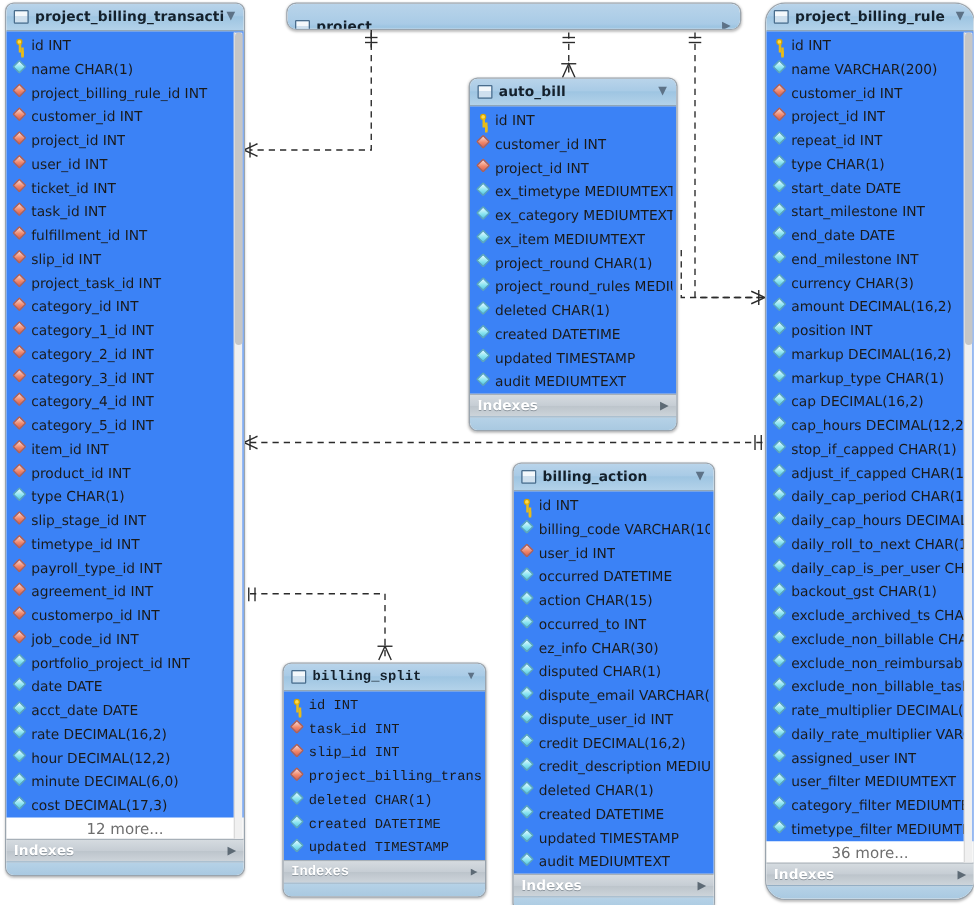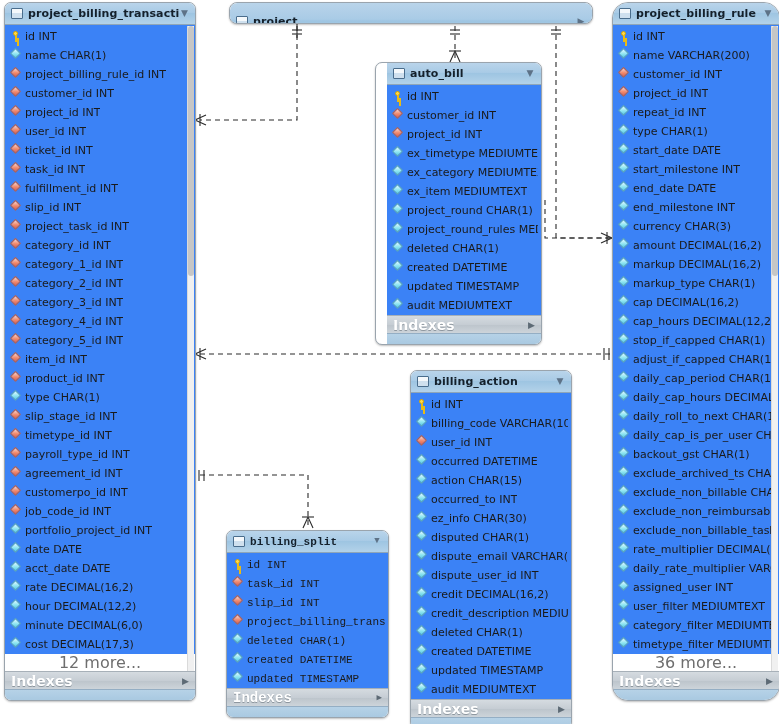--- a/index.html
+++ b/index.html
@@ -74,32 +74,32 @@
     box-shadow:2px 3px 0 0 #e8bb17, 2px 6px 0 0 #e8bb17;
   }
   
   .ico-dia{width:10px;height:10px;transform:rotate(45deg);margin-top:0;}
   .ico-dia i{display:block;width:8px;height:8px;box-sizing:border-box;border:1px solid #7d8e99;border-radius:1px;}
   .dia-cyan i{background:linear-gradient(135deg,#eafcff 0%,#8fe6f2 55%,#59c9dc 100%);border-color:#5ea9b8;}
   .dia-red  i{background:linear-gradient(135deg,#ffd9cf 0%,#f08a6e 55%,#e0604a 100%);border-color:#b9604c;}
 
   .more{
     height:17px;display:flex;align-items:center;justify-content:center;
-    font-size:16px;color:#6e6e6e;
+    font-size:12px;color:#6e6e6e;
   }
 
   .tbl-foot{
     height:18px;
     background:linear-gradient(to bottom,#d5dbe0 0%,#c6cdd4 50%,#bcc4cb 51%,#cdd4da 100%);
     border-top:1px solid #a7b0b8;
     display:flex;align-items:center;padding:0 6px;
     box-sizing:border-box;
   }
   .tbl-foot .ix{
-    font-weight:bold;font-size:14px;color:#ffffff;text-shadow:0 1px 0 #8e979f;
+    font-weight:bold;font-size:11px;color:#ffffff;text-shadow:0 1px 0 #8e979f;
   }
   .tbl-foot .arw{margin-left:auto;color:#5d6a75;font-size:9px;}
 
   .tbl-base{
     height:10px;
     background:linear-gradient(to bottom,#b6d2e7 0%,#a9c9e1 100%);
     border-top:1px solid #94aec4;
   }
 
   
@@ -479,20 +479,26 @@
         <div class="fld">
           <span class="f-ico ico-dia dia-cyan">
             <i></i>
           </span>
           <span class="f-txt">amount DECIMAL(16,2)</span>
         </div>
         <div class="fld">
           <span class="f-ico ico-dia dia-cyan">
             <i></i>
           </span>
+          <span class="f-txt">position INT</span>
+        </div>
+        <div class="fld">
+          <span class="f-ico ico-dia dia-cyan">
+            <i></i>
+          </span>
           <span class="f-txt">markup DECIMAL(16,2)</span>
         </div>
         <div class="fld">
           <span class="f-ico ico-dia dia-cyan">
             <i></i>
           </span>
           <span class="f-txt">markup_type CHAR(1)</span>
         </div>
         <div class="fld">
           <span class="f-ico ico-dia dia-cyan">
@@ -613,21 +619,21 @@
     <div class="tbl-foot">
       <span class="ix">Indexes</span>
       <span class="arw">▶</span>
     </div>
     <div class="tbl-base"></div>
     <div class="vsb">
         <i style="top:0;height:250px;"></i>
       </div>
   </div>
 
-  <div class="tbl" id="tbl-auto_bill" style="left:375px;top:62px;width:167px;padding-left:11px;">
+  <div class="tbl" id="tbl-auto_bill" style="left:375px;top:62px;width:167px;">
     <div class="tbl-head">
       <span class="t-ico"></span>
       <span class="t-name">auto_bill</span>
       <span class="t-caret">▼</span>
     </div>
     <div class="tbl-body">
         <div class="fld">
           <span class="f-ico ico-key"></span>
           <span class="f-txt">id INT</span>
         </div>

